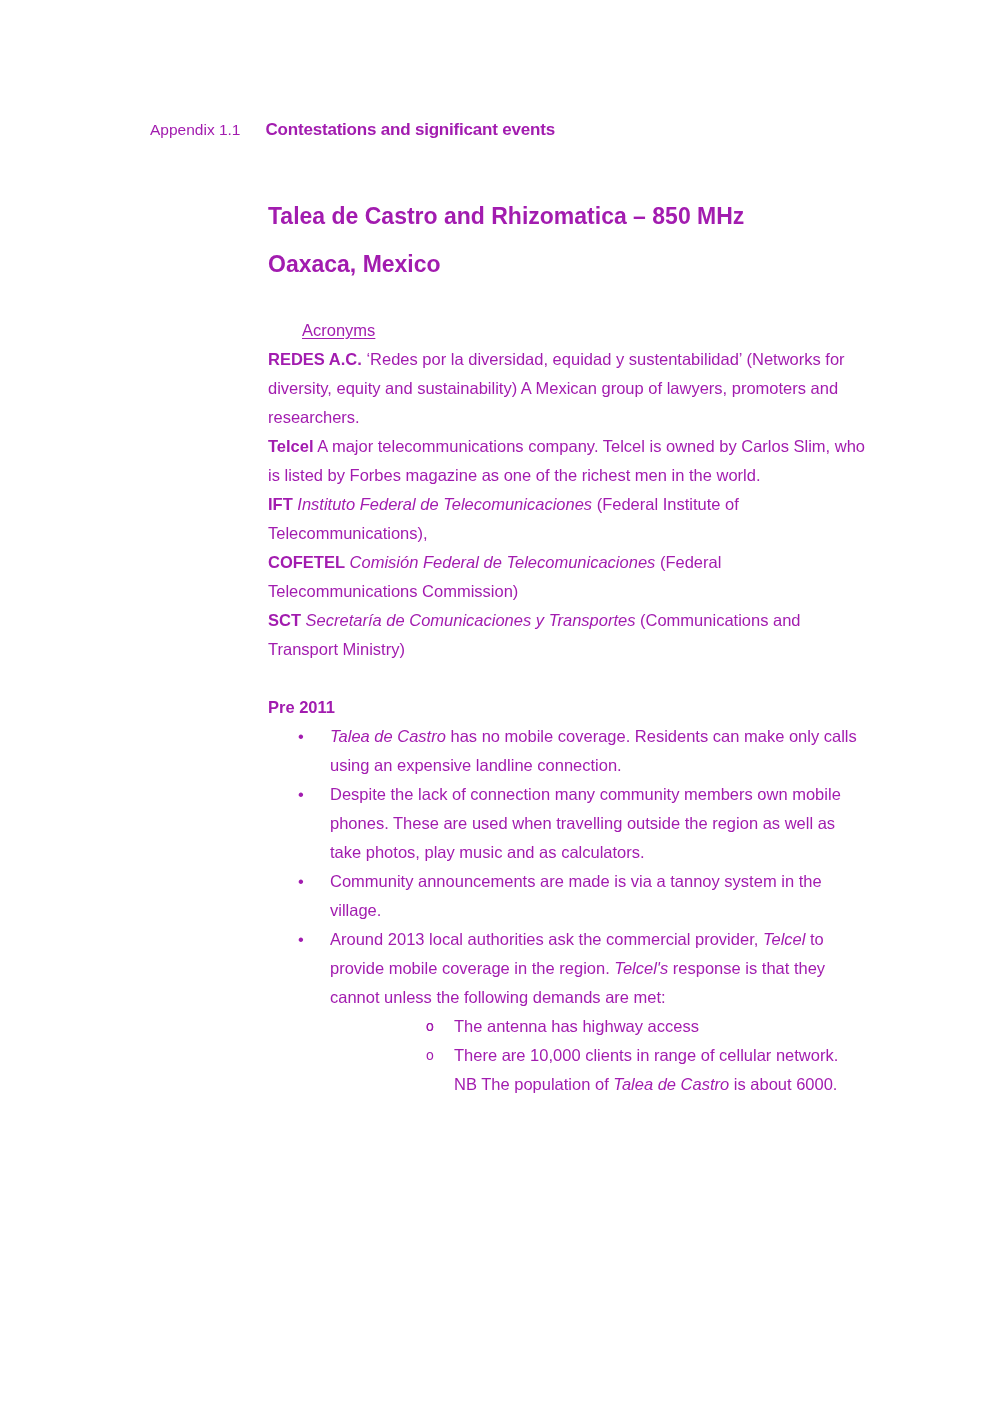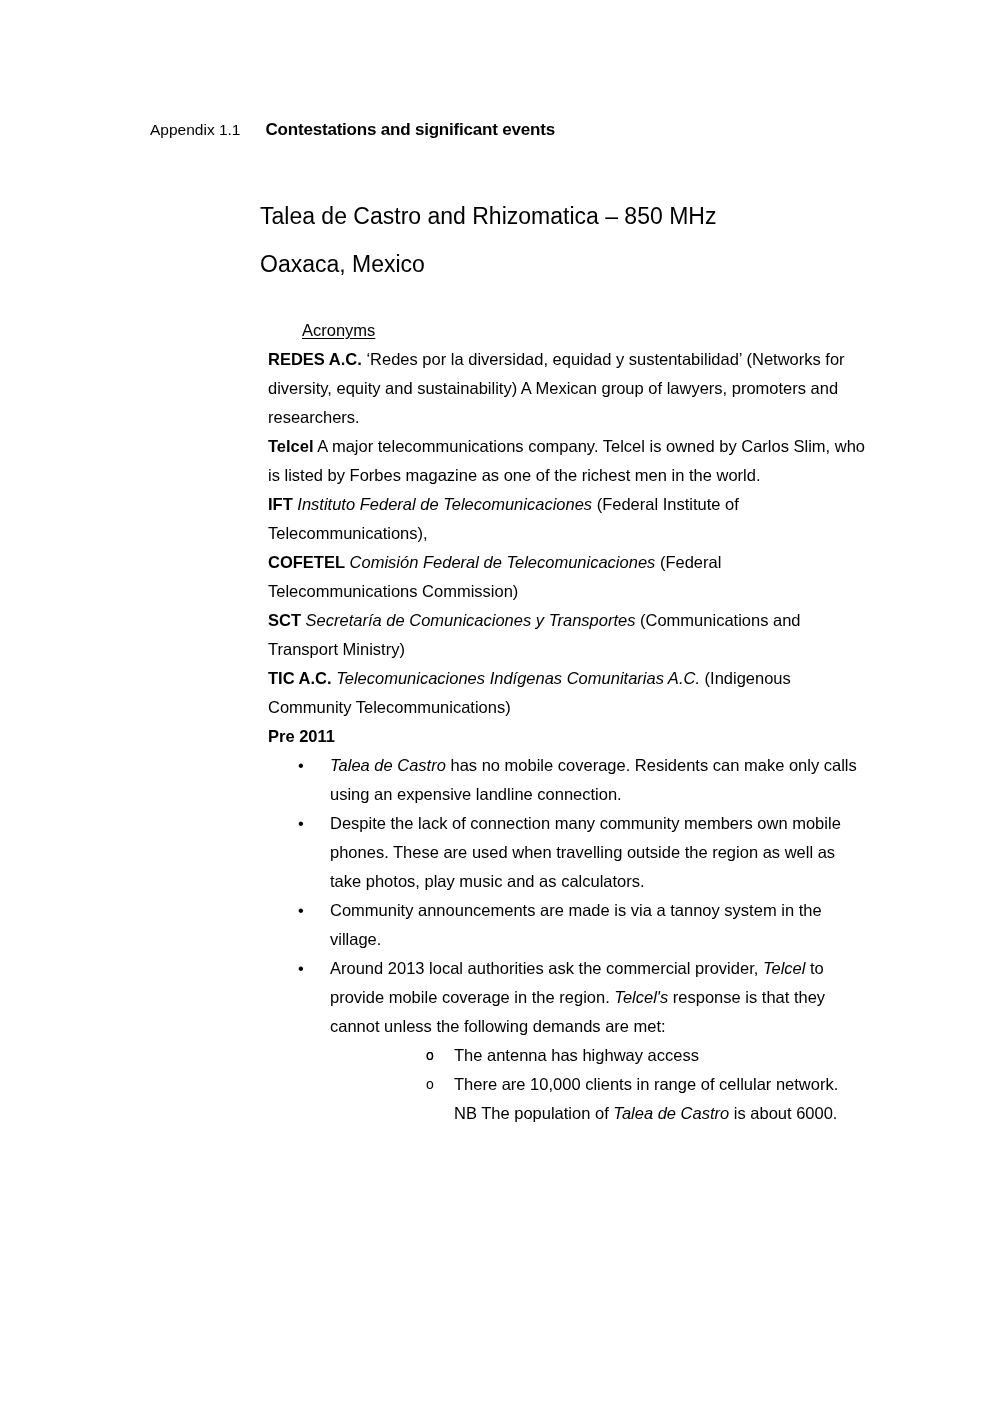--- a/index.html
+++ b/index.html
@@ -6,21 +6,21 @@
     margin: 0;
     padding: 0;
     background: #ffffff;
   }
   .page {
     position: relative;
     width: 1000px;
     height: 1413px;
     background: #ffffff;
     font-family: "Liberation Sans", sans-serif;
-    color: #000000;
+    color: #a21caf;
     overflow: hidden;
   }
 
   
   .title-row {
     position: absolute;
     left: 150px;
     top: 120px;
     width: 760px;
     display: flex;
@@ -37,25 +37,25 @@
     font-weight: bold;
     line-height: 1.2;
     margin-left: 25px;
     white-space: nowrap;
     letter-spacing: -0.2px;
   }
 
   
   .subtitle {
     position: absolute;
-    left: 260px;
+    left: 268px;
     top: 192px;
     width: 640px;
     font-size: 23px;
-    font-weight: 400;
+    font-weight: 700;
     line-height: 48px;
   }
   .subtitle div { white-space: nowrap; }
 
   
   .body-block {
     position: absolute;
     left: 268px;
     top: 316px;
     width: 600px;
@@ -66,20 +66,21 @@
     text-decoration: underline;
     text-underline-offset: 2px;
     margin-left: 34px;
   }
   .acronym-entry { margin: 0; }
   .bold { font-weight: bold; text-align: center; }
   .ital { font-style: italic; }
 
   .section-heading {
     font-weight: bold;
+    margin-top: 29px;
   }
 
   
   .bullet-list {
     list-style: none;
     margin: 0;
     padding: 0;
   }
   .bullet-item {
     position: relative;
@@ -141,23 +142,20 @@
       </p>
       <p class="acronym-entry">
         <span class="bold">IFT</span><span> </span><span class="ital">Instituto Federal de Telecomunicaciones</span><span>  (Federal Institute of Telecommunications),</span>
       </p>
       <p class="acronym-entry">
         <span class="bold">COFETEL</span><span> </span><span class="ital">Comisión Federal de Telecomunicaciones</span><span> (Federal Telecommunications Commission)</span>
       </p>
       <p class="acronym-entry">
         <span class="bold">SCT</span><span> </span><span class="ital">Secretaría de Comunicaciones y Transportes</span><span> (Communications and Transport Ministry)</span>
       </p>
-      <p class="acronym-entry">
-        <span class="bold">TIC A.C.</span><span> </span><span class="ital">Telecomunicaciones Indígenas Comunitarias A.C.</span><span> (Indigenous Community Telecommunications)</span>
-      </p>
     </div>
 
     <div class="section-heading">Pre 2011</div>
 
     <ul class="bullet-list">
 
       <li class="bullet-item">
         <span class="marker">•</span>
         <span class="ital">Talea de Castro</span><span> has no mobile coverage. Residents can make only calls using an expensive landline connection.</span>
       </li>

